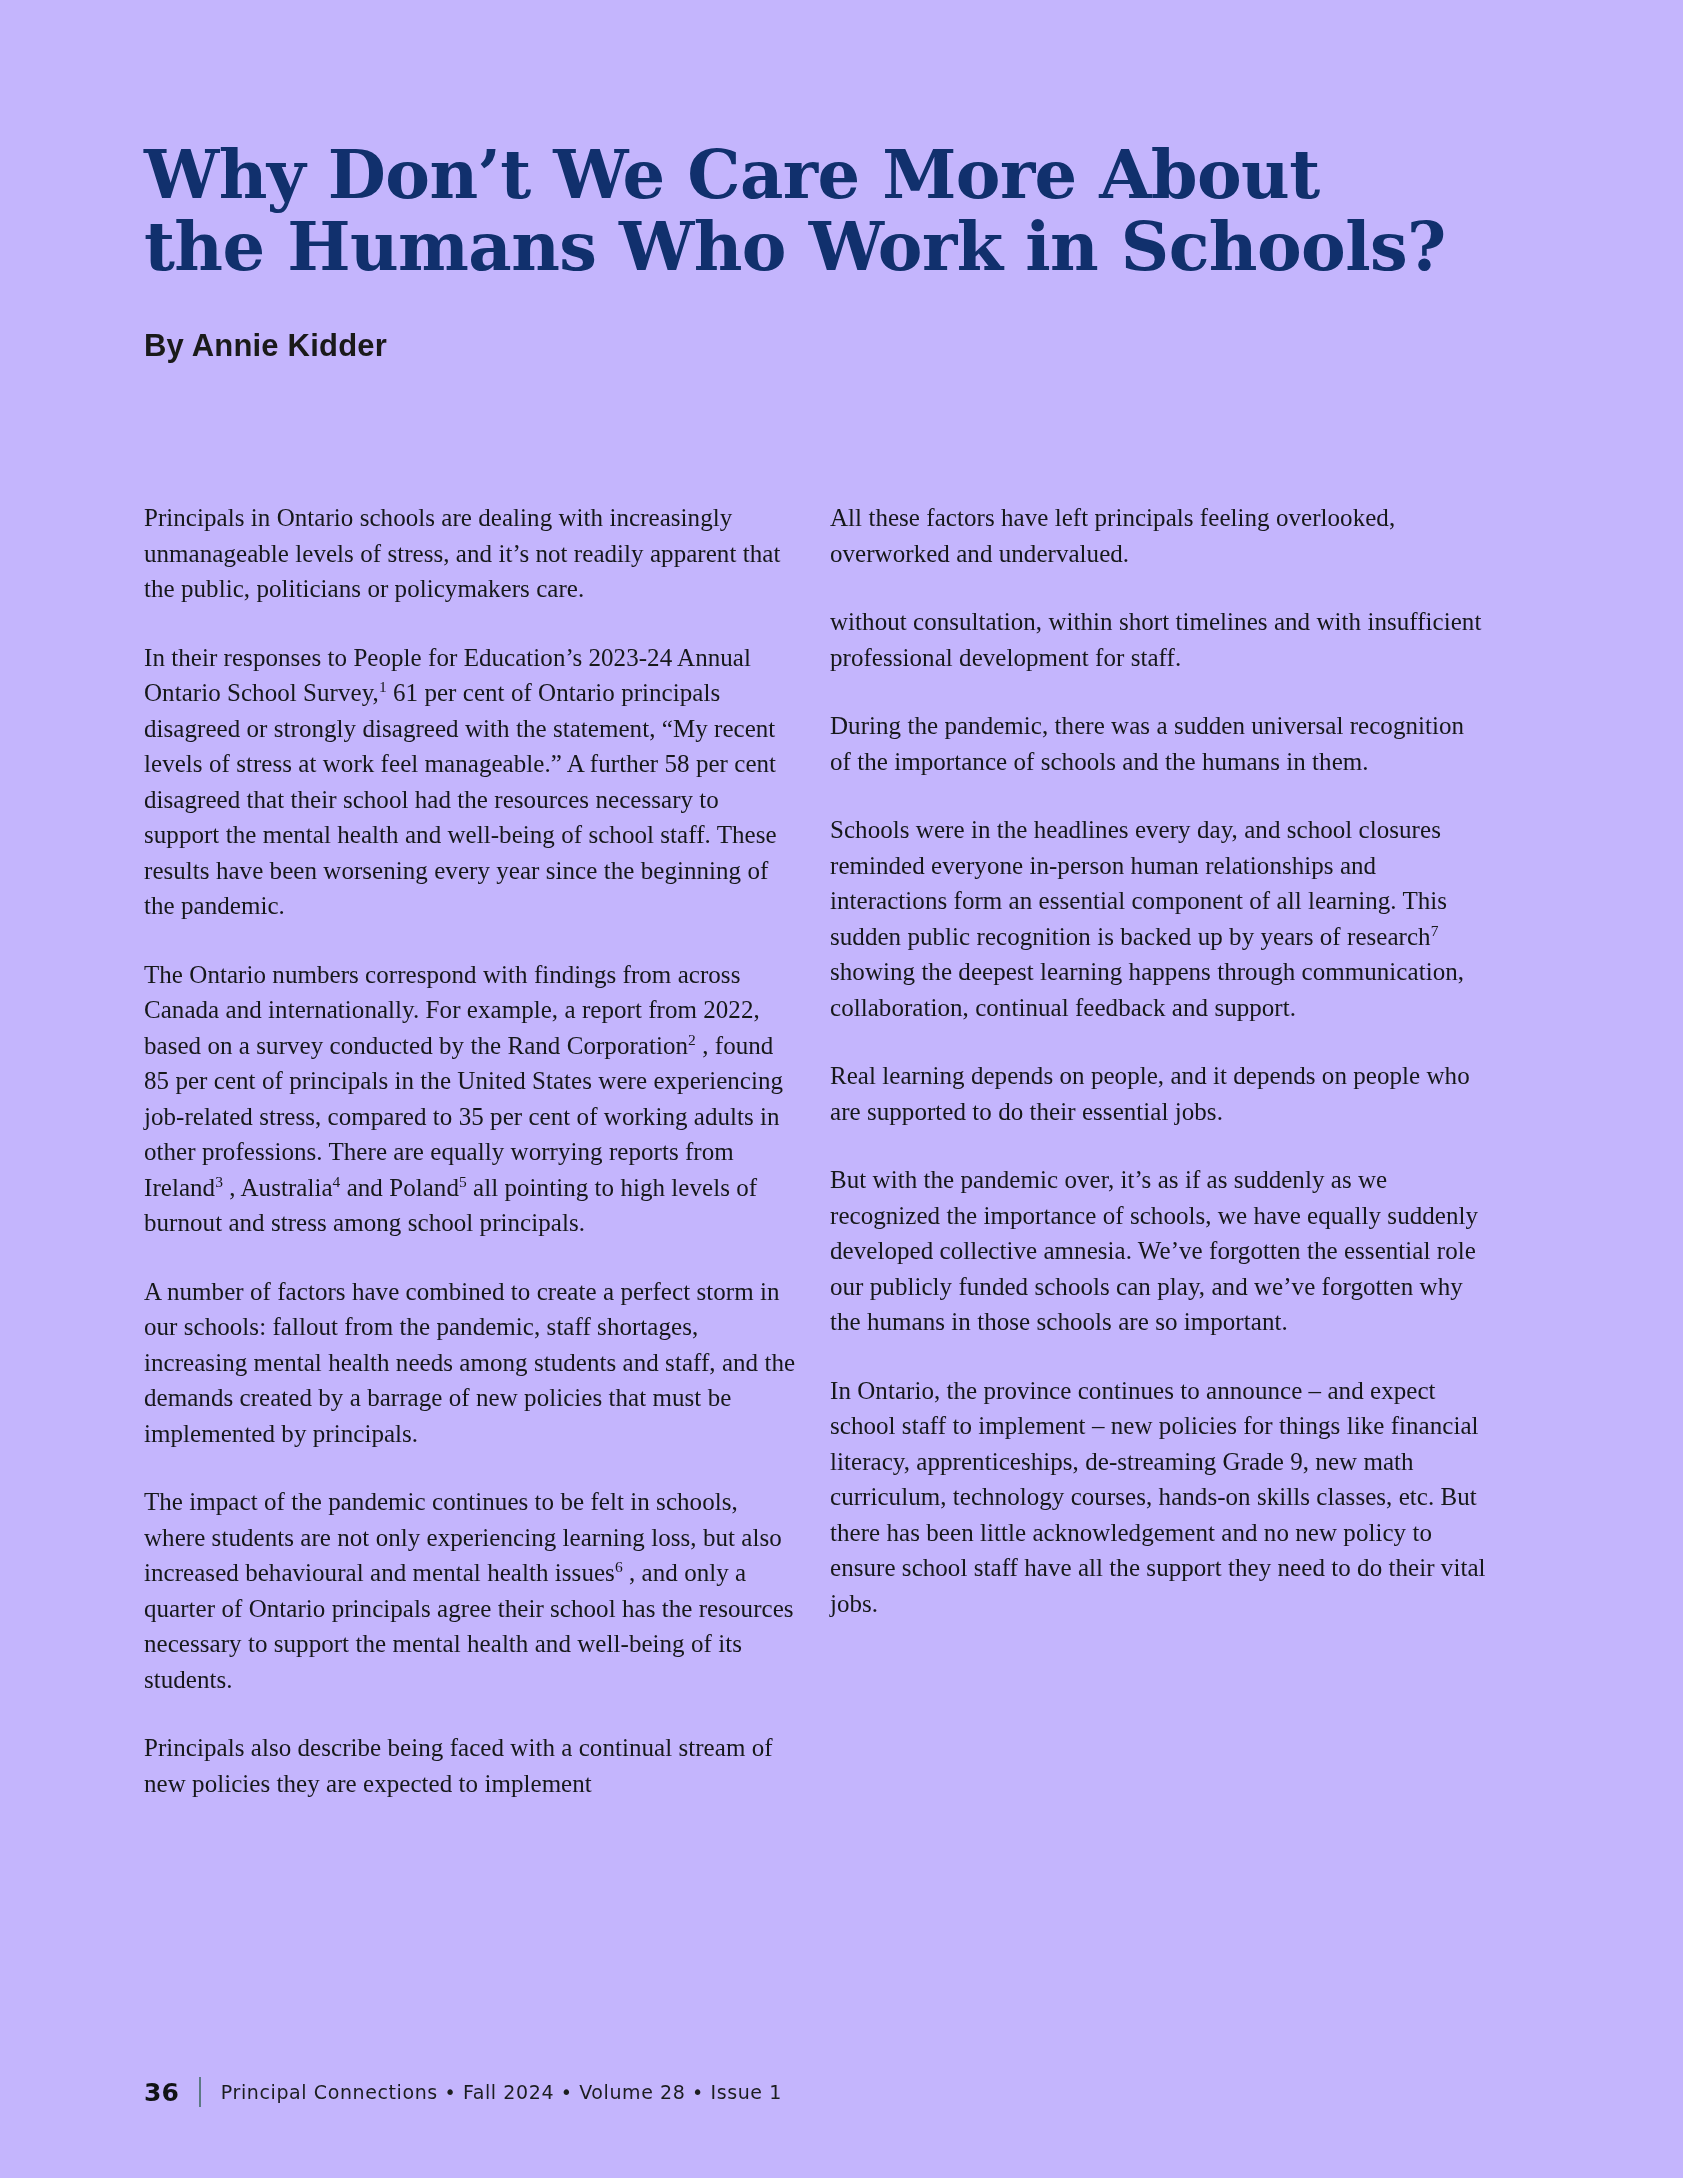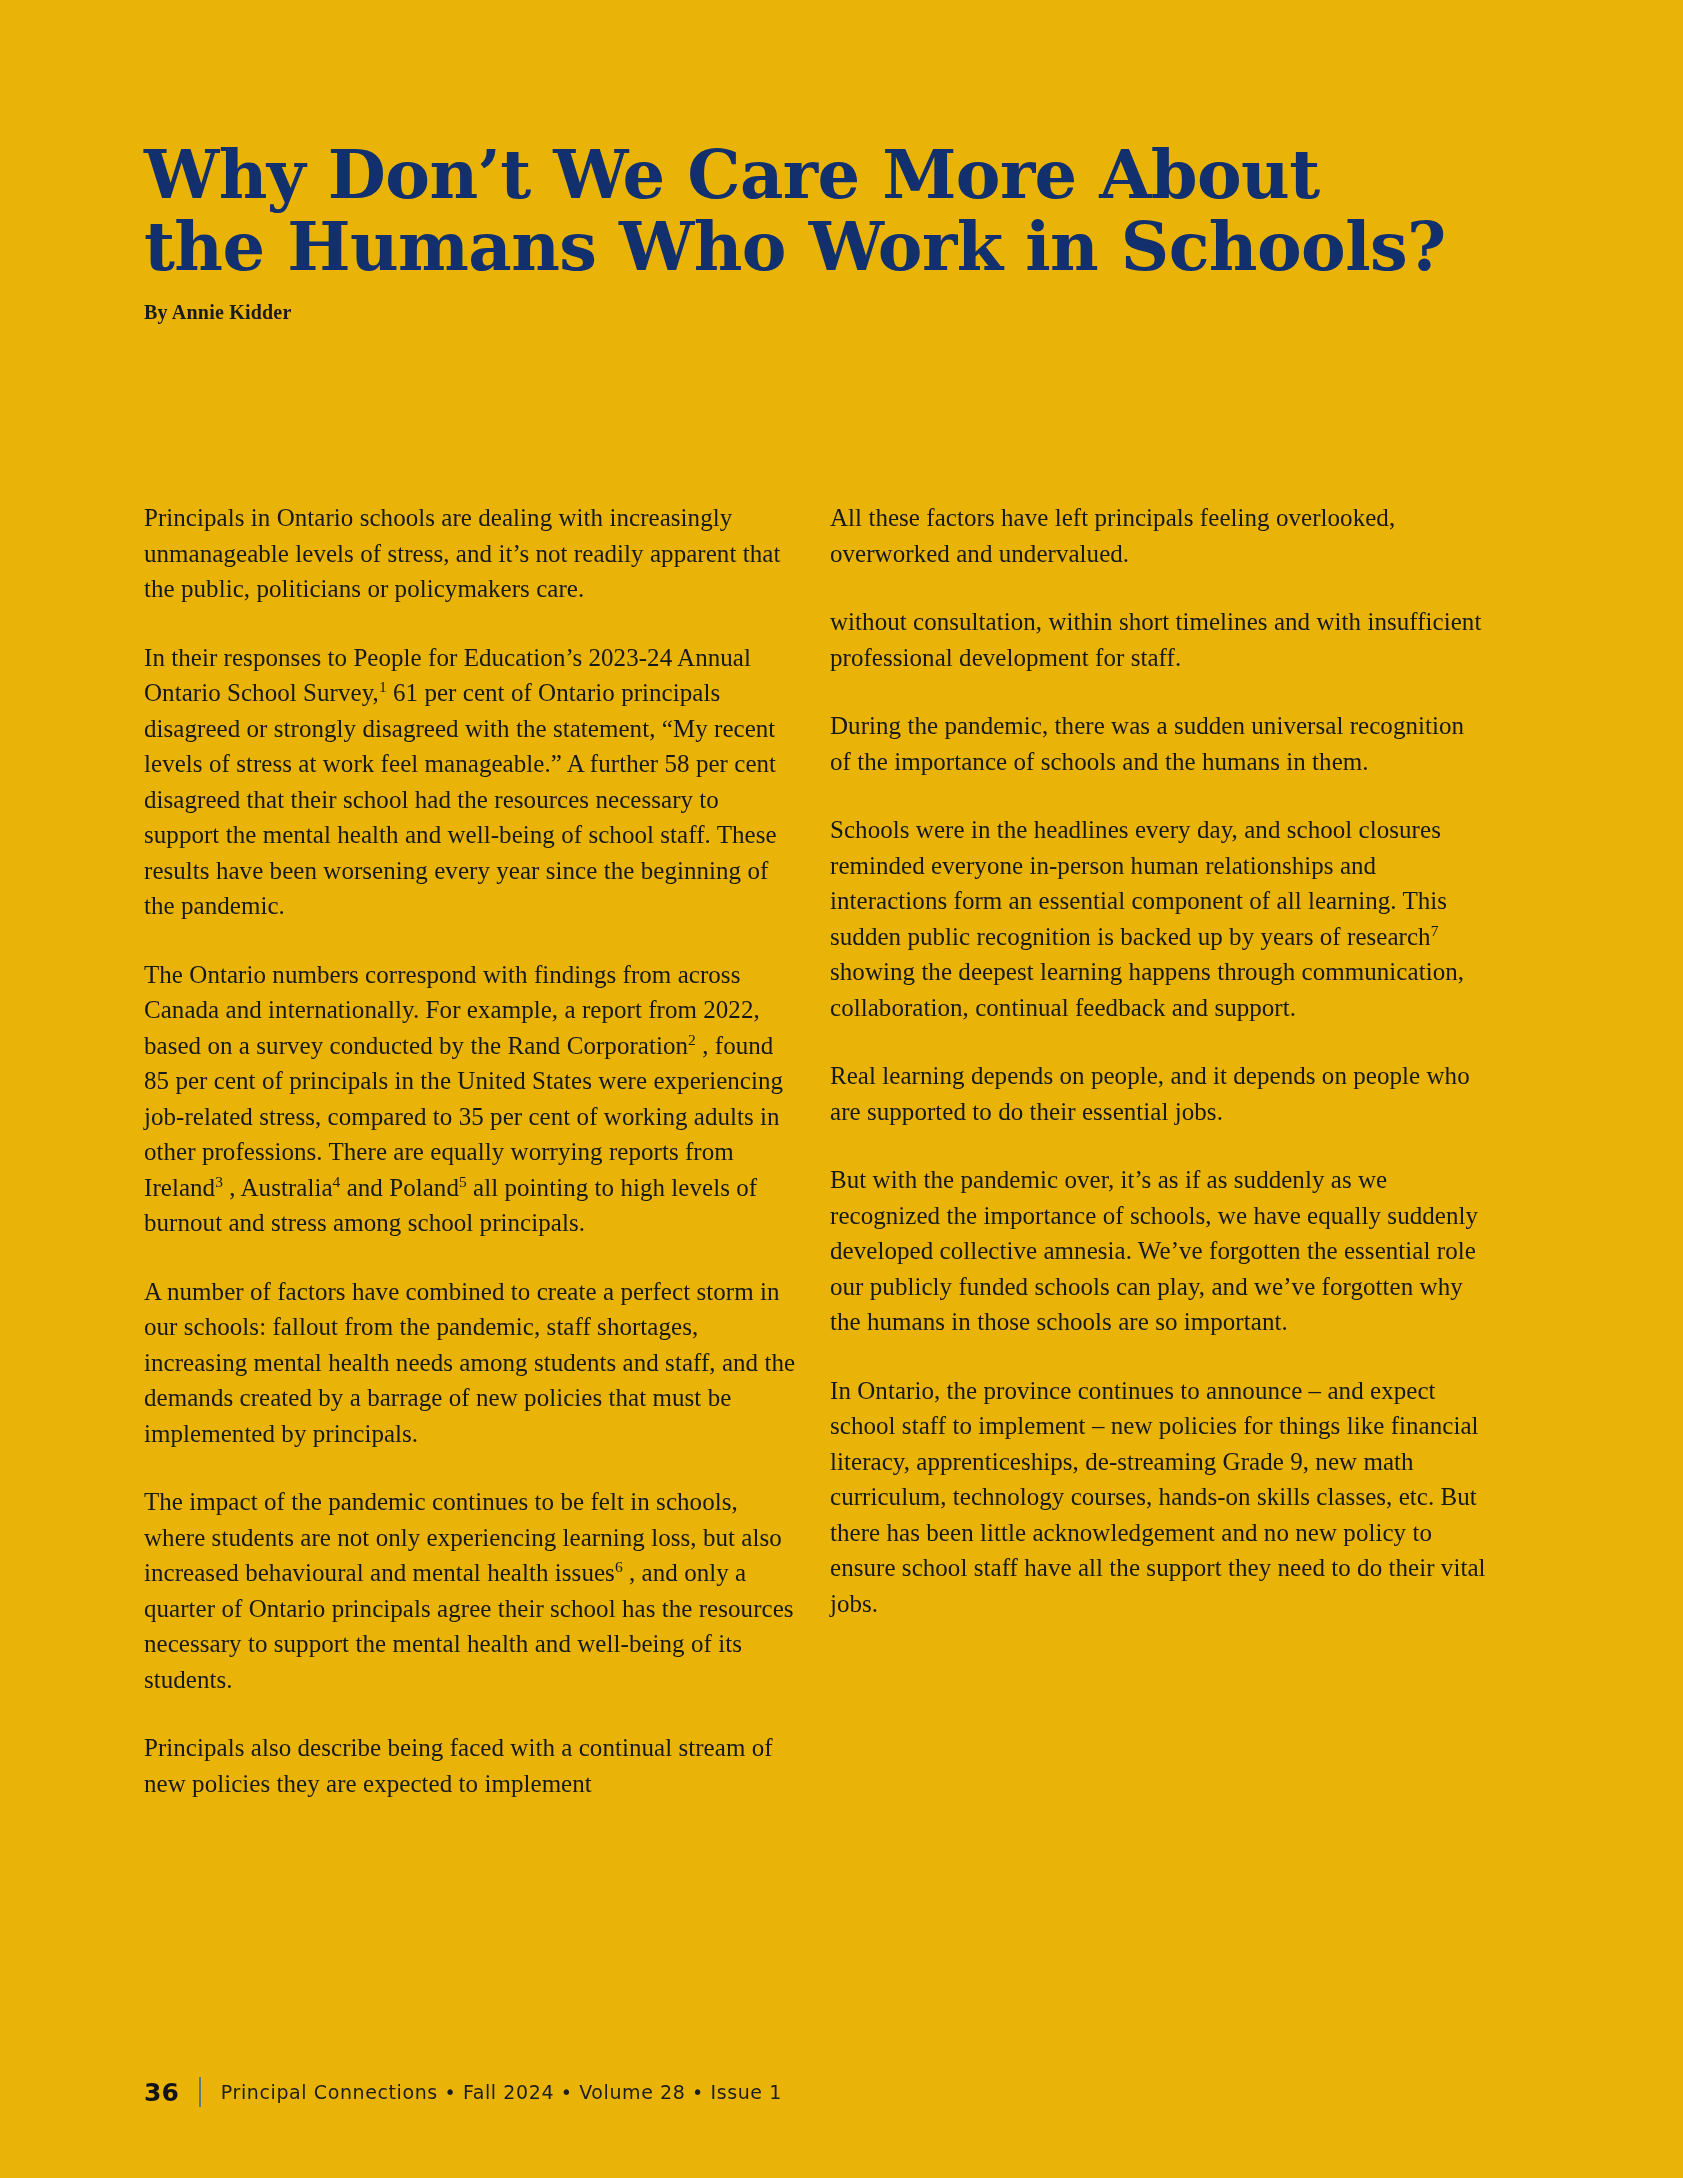--- a/index.html
+++ b/index.html
@@ -11,21 +11,21 @@
     width: 1683px;
     height: 2178px;
     background: #e7f4f2;
     font-family: "Liberation Serif", serif;
     overflow: hidden;
   }
   .page {
     position: relative;
     width: 1683px;
     height: 2178px;
-    background: #eab308;
+    background: #c4b5fd;
     box-sizing: border-box;
   }
 
   
   .masthead {
     position: absolute;
     left: 144px;
     top: 139px;
     width: 1386px;
   }
@@ -33,24 +33,24 @@
     font-family: "DejaVu Serif", "Liberation Serif", serif;
     font-weight: bold;
     font-size: 67px;
     line-height: 1.08;
     letter-spacing: -0.6px;
     color: #11306d;
     margin: 0;
     white-space: pre-line;
   }
   .byline {
-    margin-top: 17px;
-    font-family: Liberation Serif, serif;
+    margin-top: 44px;
+    font-family: Liberation Sans, sans-serif;
     font-weight: bold;
-    font-size: 20px;
+    font-size: 31px;
     letter-spacing: 0.2px;
     color: #1a1a1a;
   }
 
   
   .columns {
     position: absolute;
     left: 144px;
     top: 500px;
     width: 1386px;

